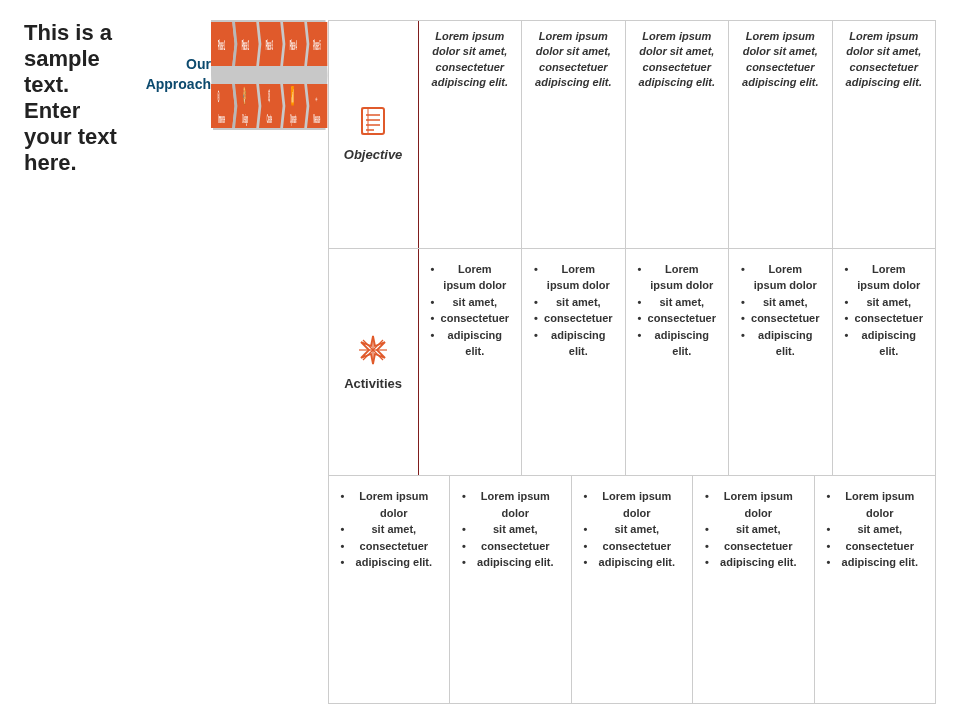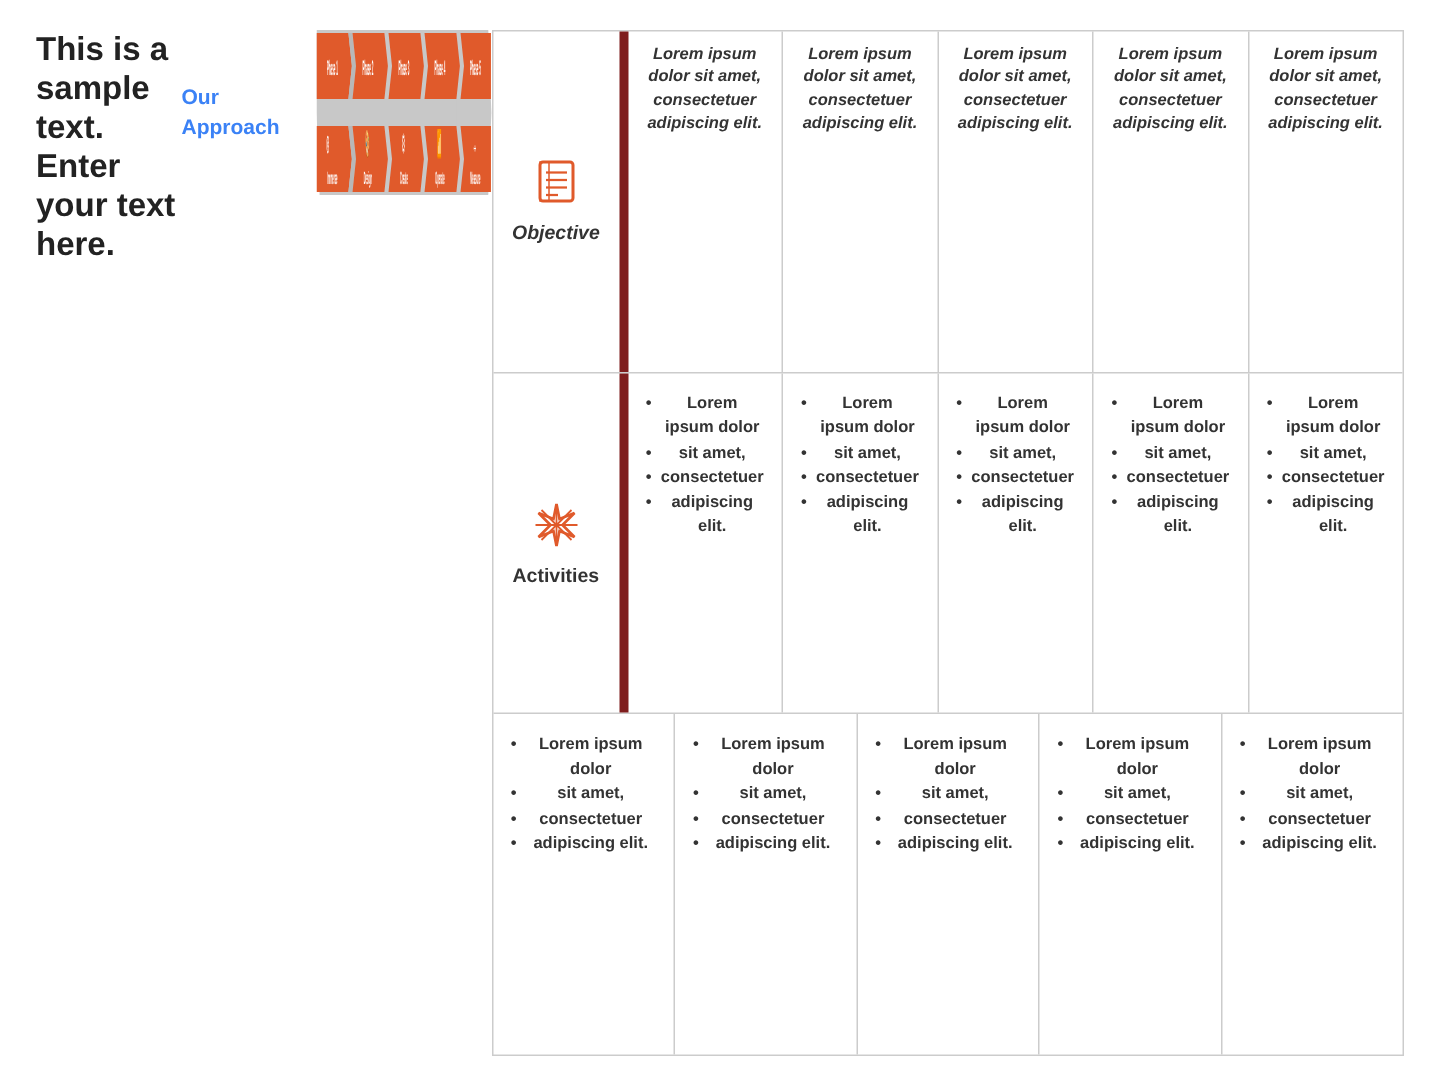--- a/index.html
+++ b/index.html
@@ -45,21 +45,21 @@
       border-bottom: none;
     }
 
     .row-header {
       width: 90px;
       flex-shrink: 0;
       display: flex;
       flex-direction: column;
       align-items: center;
       justify-content: center;
-      border-right: 6px solid #7f1d1d;
+      border-right: 1px solid #7f1d1d;
       padding: 6px 4px;
       gap: 4px;
     }
 
     .row-header-label {
       font-size: 13px;
       font-weight: bold;
       color: #333;
       text-align: center;
     }
@@ -115,24 +115,24 @@
     
     .diagram-area {
       display: flex;
       height: 110px;
       margin-bottom: 16px;
       align-items: center;
     }
 
     .diagram-label {
       width: 90px;
-      text-align: left;
+      text-align: right;
       font-size: 14px;
       font-weight: bold;
-      color: #3b82f6;
+      color: #0c4a6e;
       line-height: 1.4;
       flex-shrink: 0;
     }
 
     .diagram-arrows {
       flex: 1;
       height: 110px;
       position: relative;
     }
   </style>

